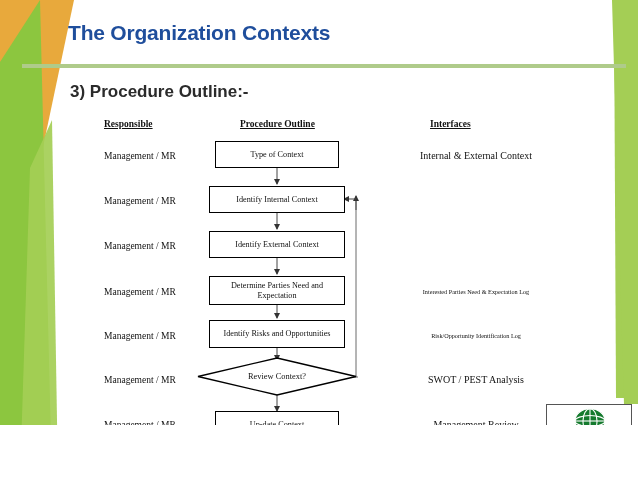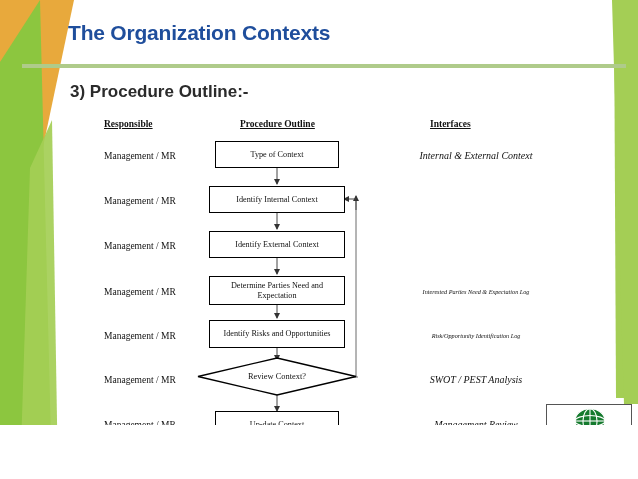--- a/index.html
+++ b/index.html
@@ -70,21 +70,20 @@
     white-space:nowrap;
   }
 
   
   .intf{
     position:absolute;
     font-family:"Liberation Serif", serif;
     color:#111;
     text-align:center;
     white-space:nowrap;
-    font-style:italic;
   }
   .intf.big{font-size:10px;}
   .intf.small{font-size:6.2px;}
 
   
   .fbox{
     position:absolute;
     box-sizing:border-box;
     border:1.2px solid #000;
     background:#ffffff;

